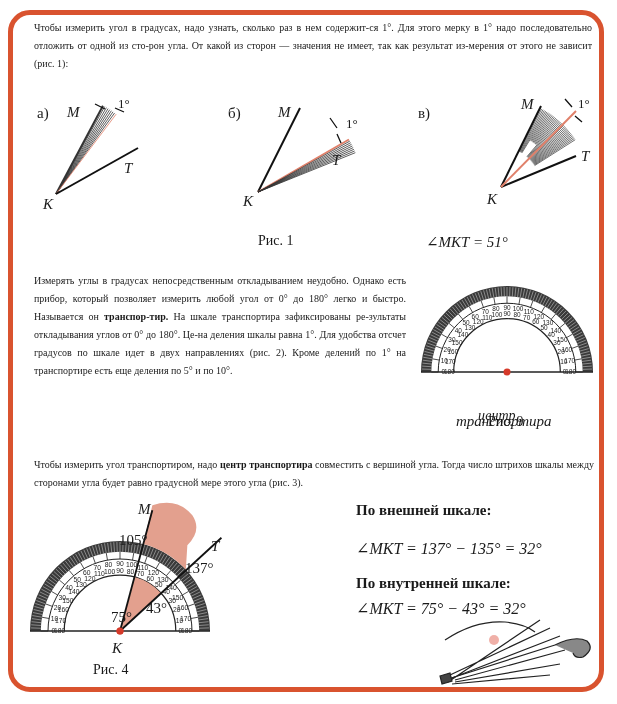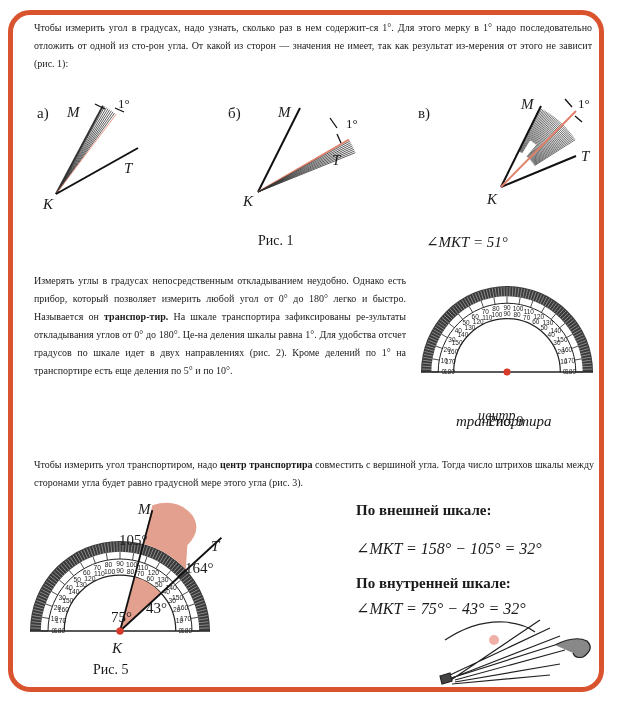--- a/index.html
+++ b/index.html
@@ -436,27 +436,27 @@
     <path d="M120 631 L134.44210271672065 577.10133889307 A55.8 55.8 0 0 1 160.80953655034972 592.9444915085126 Z" fill="#e3a08e"></path>
     <path d="M143.29371405922686 544.0666756339839 L152.3523806378151 505.25927171386644 q25 -8 40 10 q10 15 -5 30 L185.82183314572535 569.6201475943751 A90 90 0 0 0 143.29371405922686 544.0666756339839 Z" fill="#e3a08e"></path>
     <line x1="120" y1="631" x2="152.3523806378151" y2="510.25927171386644" stroke="#111" stroke-width="1.8"></line>
     <line x1="120" y1="631" x2="221.41921270239632" y2="537.7502049921877" stroke="#111" stroke-width="1.8"></line>
     <circle cx="120" cy="631" r="3.5" fill="#d63a2a"></circle>
   </svg>
 <div class="lbl ital" style="left:138px;top:501px;">M</div>
 <div class="lbl ital" style="left:211px;top:538px;">T</div>
 <div class="lbl ital" style="left:112px;top:640px;">K</div>
 <div class="lbl" style="left:119px;top:522px;margin-top:10px;">105°</div>
-<div class="lbl" style="left:185px;top:560px;">164°</div>
+<div class="lbl" style="left:185px;top:560px;">137°</div>
 <div class="lbl" style="left:111px;top:609px;">75°</div>
 <div class="lbl" style="left:146px;top:600px;">43°</div>
-<div class="cap" style="left:93px;top:662px;">Рис. 5</div>
+<div class="cap" style="left:93px;top:662px;">Рис. 4</div>
 
 <div class="rhead" style="top:502px;">По внешней шкале:</div>
-<div class="rform ital" style="top:539px;">∠MKT = 158° − 105° = 32°</div>
+<div class="rform ital" style="top:539px;">∠MKT = 137° − 135° = 32°</div>
 <div class="rhead" style="top:575px;text-align:right;">По внутренней шкале:</div>
 <div class="rform ital" style="top:599px;text-align:center;">∠MKT = 75° − 43° = 32°</div>
 
 <svg style="left:0;top:0;" width="617" height="704">
   <g stroke="#222" stroke-width="1.2" fill="none">
     <path d="M445 680 L555 645"></path>
     <path d="M450 675 L550 628 M452 678 L560 636 M455 680 L565 650 M455 682 L560 664 M452 684 L550 675 M448 682 L540 620"></path>
     <path d="M440 676 l10 -3 l2 8 l-10 3 z" fill="#444"></path>
     <path d="M555 645 q20 -10 32 -4 q8 8 -4 16 q-8 2 -10 -4" fill="#888"></path>
     <path d="M445 640 q30 -20 60 -18 q20 2 30 10"></path>

